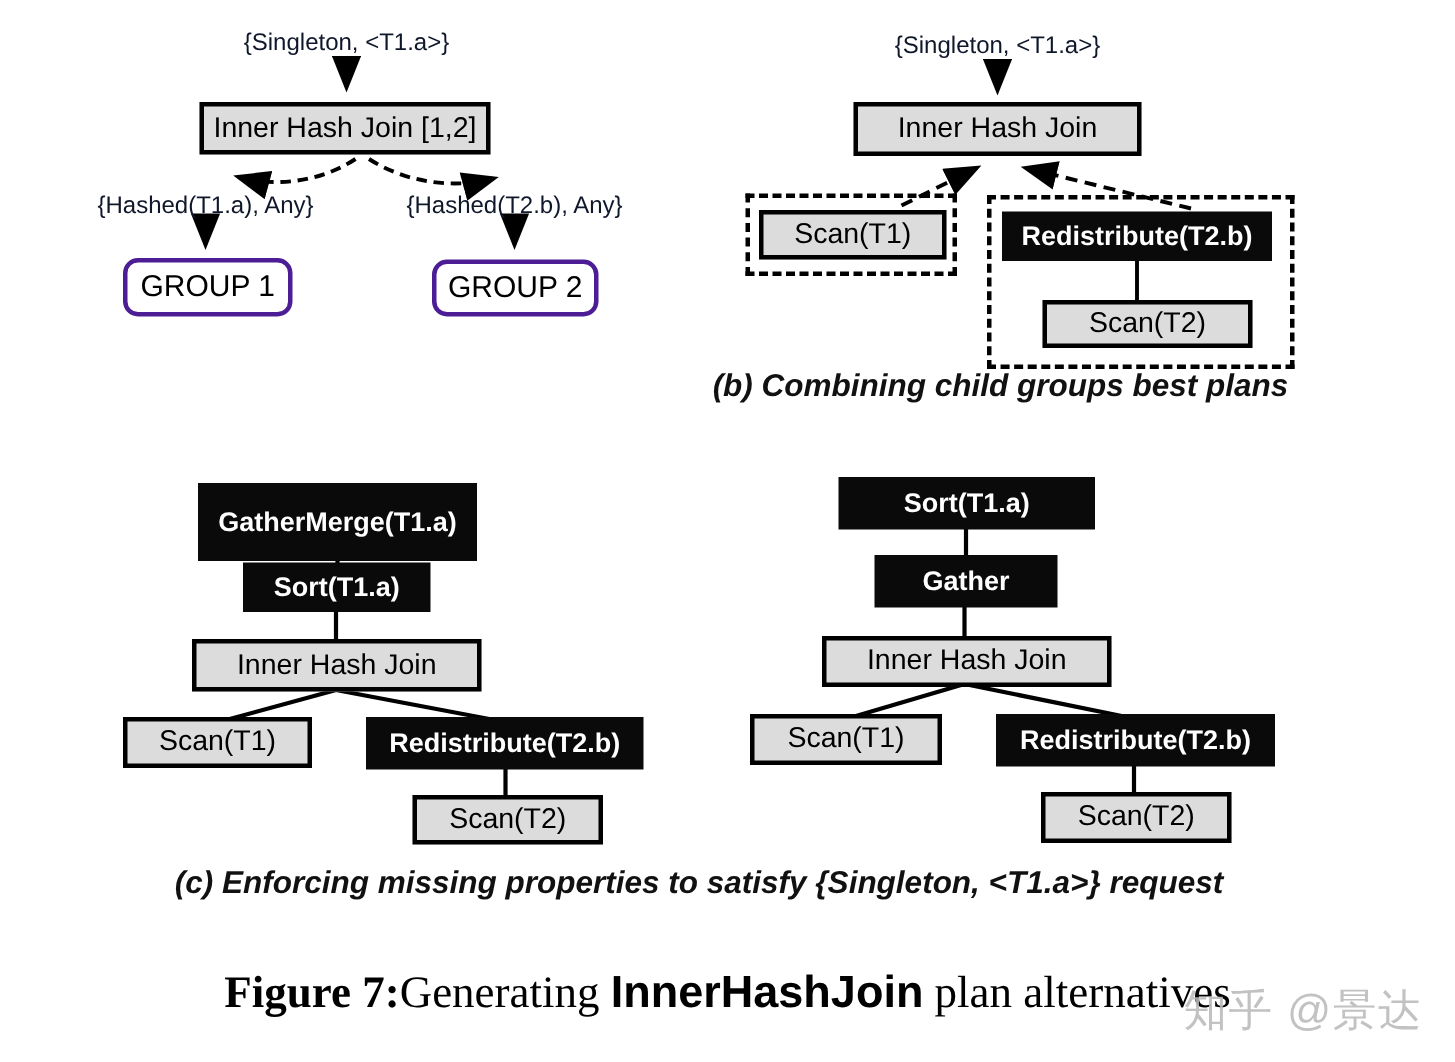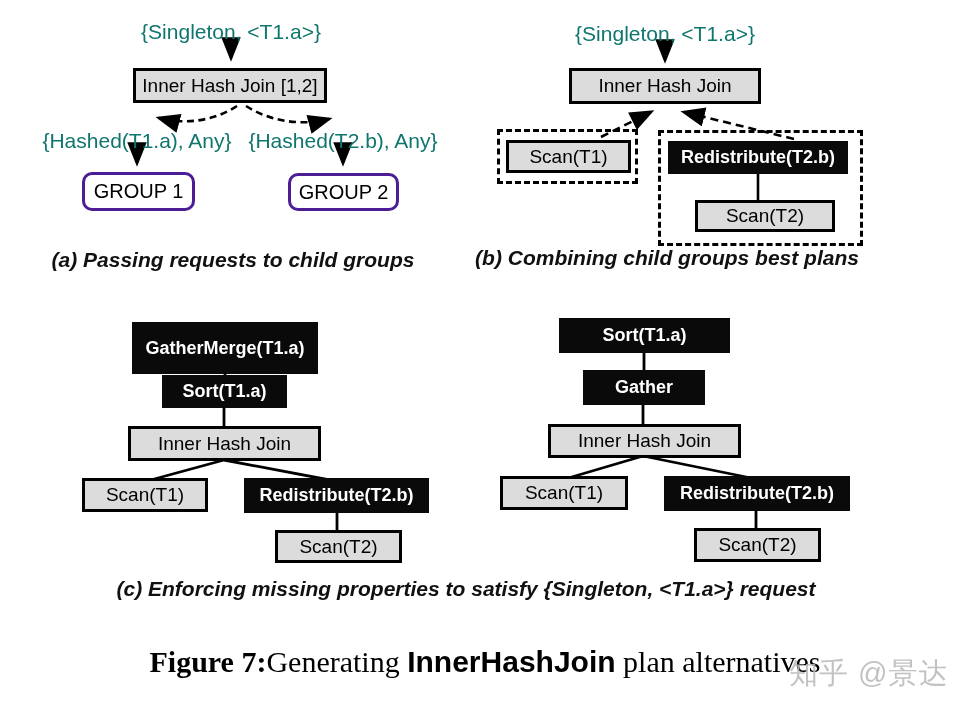--- a/index.html
+++ b/index.html
@@ -1,21 +1,21 @@
 <!DOCTYPE html>
 <html><head>
 <meta charset="utf-8">
 <style>
   html,body{margin:0;padding:0;background:#ffffff;}
   #figure{position:relative;width:970px;height:708px;background:#ffffff;overflow:hidden;
           font-family:"Liberation Sans",sans-serif;color:#000;}
   #edges{position:absolute;left:0;top:0;width:970px;height:708px;pointer-events:none;}
 
   .lbl{position:absolute;transform:translateX(-50%);white-space:nowrap;
-       font-size:21px;color:#0f766e;}
+       font-size:16px;color:#0f172a;}
   .node{position:absolute;display:flex;align-items:center;justify-content:center;
         background:#dcdcdc;border:3px solid #000;box-sizing:border-box;
         font-size:19px;white-space:nowrap;}
   .node-black{position:absolute;display:flex;align-items:center;justify-content:center;
         background:#0a0a0a;color:#ffffff;font-weight:bold;font-size:18px;
         box-sizing:border-box;white-space:nowrap;}
   .group-node{position:absolute;display:flex;align-items:center;justify-content:center;
         background:#fff;border:3px solid #4c1d95;border-radius:10px;box-sizing:border-box;
         font-size:20px;font-weight:400;white-space:nowrap;}
   .dashed-box{position:absolute;border:3.5px dashed #000;box-sizing:border-box;background:transparent;}
@@ -64,21 +64,20 @@
     <path d="M 643 456 L 756 479" stroke="#000" stroke-width="2.8" fill="none"></path>
     <path d="M 756 509 L 756 530" stroke="#000" stroke-width="2.8" fill="none"></path>
   </svg>
 
   <div class="lbl" style="left:231px;top:20px;">{Singleton, &lt;T1.a&gt;}</div>
   <div class="node" style="left:133px;top:68px;width:194px;height:35px;">Inner Hash Join [1,2]</div>
   <div class="lbl" style="left:137px;top:129px;">{Hashed(T1.a), Any}</div>
   <div class="lbl" style="left:343px;top:129px;">{Hashed(T2.b), Any}</div>
   <div class="group-node" style="left:82px;top:172px;width:113px;height:39px;">GROUP 1</div>
   <div class="group-node" style="left:288px;top:173px;width:111px;height:38px;">GROUP 2</div>
-  <div class="cap" style="left:233px;top:248px;">(a) Passing requests to child groups</div>
 
   <div class="lbl" style="left:665px;top:22px;">{Singleton, &lt;T1.a&gt;}</div>
   <div class="node" style="left:569px;top:68px;width:192px;height:36px;">Inner Hash Join</div>
   <div class="dashed-box" style="left:497px;top:129px;width:141px;height:55px;"></div>
   <div class="node" style="left:506px;top:140px;width:125px;height:33px;">Scan(T1)</div>
   <div class="dashed-box" style="left:658px;top:130px;width:205px;height:116px;"></div>
   <div class="node-black" style="left:668px;top:141px;width:180px;height:33px;">Redistribute(T2.b)</div>
   <div class="node" style="left:695px;top:200px;width:140px;height:32px;">Scan(T2)</div>
   <div class="cap" style="left:667px;top:246px;">(b) Combining child groups best plans</div>
 

